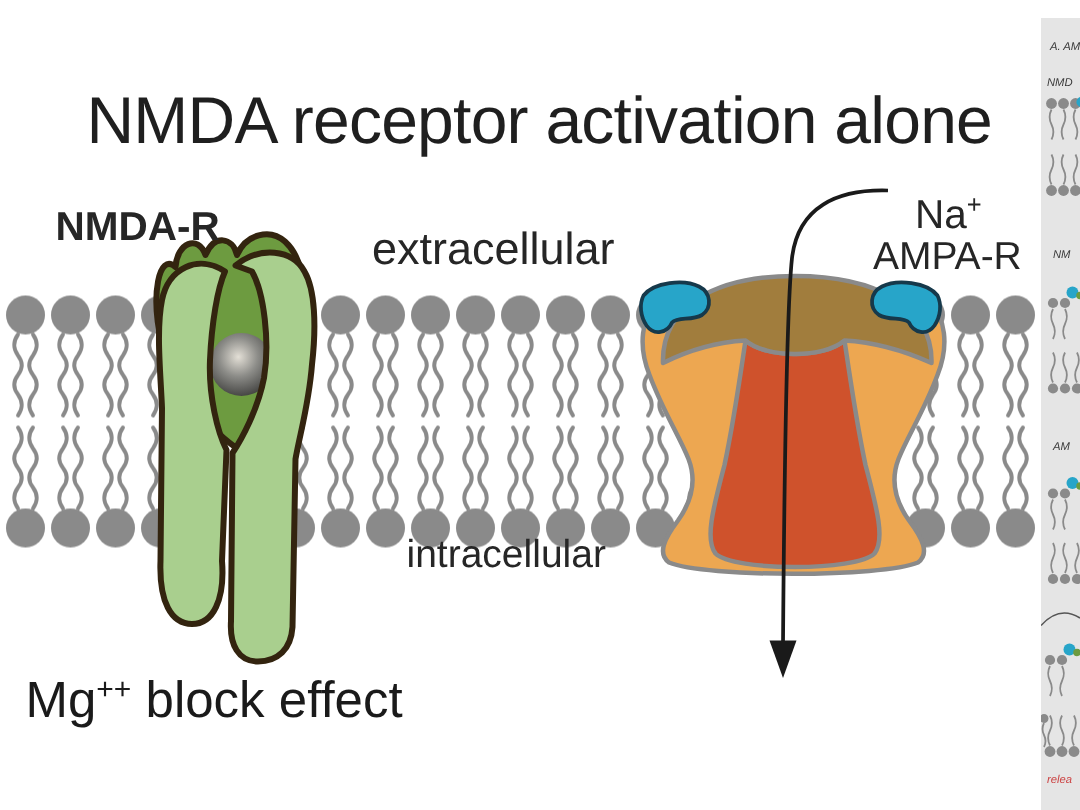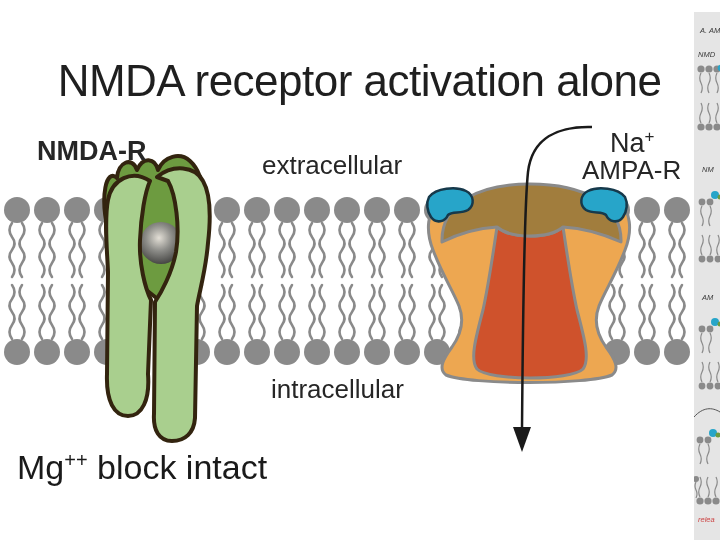--- a/index.html
+++ b/index.html
@@ -9,25 +9,25 @@
     position:relative;
   }
   .slide{position:absolute;inset:0;width:720px;height:540px;background:#fff;}
   .title{
     position:absolute;left:0;top:44px;width:695px;text-align:center;
     font-size:44px;font-weight:400;color:#1f1f1f;letter-spacing:-0.5px;margin:12px;
   }
   #diagram-svg{position:absolute;left:0;top:0;}
   .dlabel{position:absolute;color:#262626;white-space:nowrap;}
   .lbl-nmda{left:37px;top:136px;font-size:27px;font-weight:bold;}
-  .lbl-extra{left:262px;top:150px;font-size:26px;}
+  .lbl-extra{left:248px;top:150px;font-size:30px;}
   .lbl-na{left:610px;top:127px;font-size:27px;}
   .lbl-na sup{font-size:17px;}
   .lbl-ampa{left:582px;top:155px;font-size:26px;text-align:right;}
-  .lbl-intra{left:271px;top:374px;font-size:26px;}
+  .lbl-intra{left:271px;top:354px;font-size:26px;}
   .captions{position:absolute;left:17px;top:440px;line-height:40px;}
   .cap-line1{font-size:34px;color:#1a1a1a;}
   .cap-line1 sup{font-size:20px;}
   .cap-line2{font-size:34px;color:#1a7ec5;}
   
   .strip{position:absolute;left:694px;top:12px;width:26px;height:540px;background:#e5e5e5;overflow:hidden;font-style:italic;}
   .strip .stxt{position:absolute;font-size:7.5px;color:#3a3a3a;white-space:nowrap;}
   .strip .sred{color:#cc4444;}
   .strip svg{position:absolute;}
 </style>
@@ -100,21 +100,21 @@
     </g>
   </svg>
 
   <div class="dlabel lbl-nmda">NMDA-R</div>
   <div class="dlabel lbl-extra">extracellular</div>
   <div class="dlabel lbl-na"><span>Na</span><sup>+</sup></div>
   <div class="dlabel lbl-ampa">AMPA-R</div>
   <div class="dlabel lbl-intra">intracellular</div>
 
   <div class="captions">
-    <div class="cap-line1"><span>Mg</span><sup>++</sup><span> block intact</span></div>
+    <div class="cap-line1"><span>Mg</span><sup>++</sup><span> block effect</span></div>
   </div>
 
   <aside class="strip">
     <div class="stxt" style="left:6px;top:14px;">A. AM</div>
     <div class="stxt" style="left:4px;top:38px;">NMD</div>
 
     <svg style="left:2px;top:52px;" width="26" height="68">
       <g fill="#8a8a8a">
         <circle cx="5" cy="5" r="3.6"></circle>
           <circle cx="13" cy="5" r="3.6"></circle>

